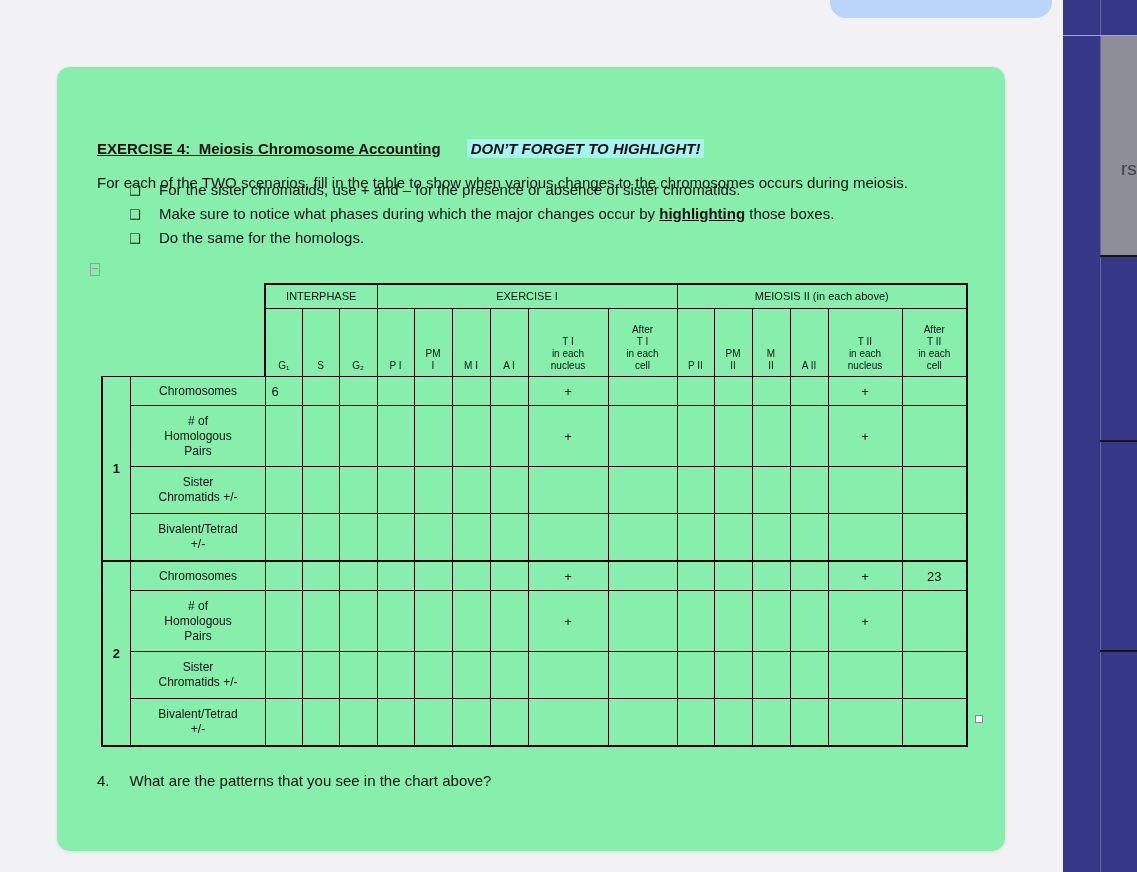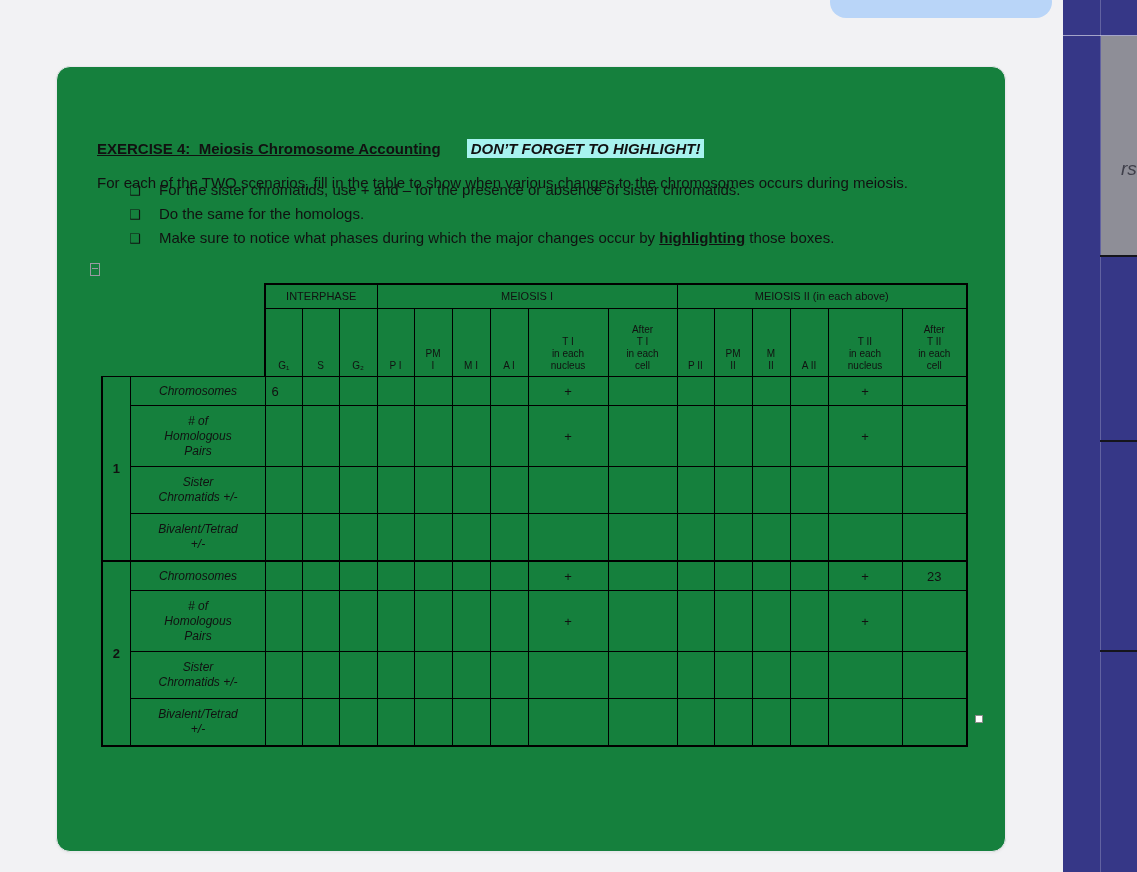--- a/index.html
+++ b/index.html
@@ -11,25 +11,25 @@
   }
   
   .pill{position:absolute;left:830px;top:-14px;width:222px;height:32px;
     background:#b9d5f8;border-radius:16px;}
   
   .right-strip{position:absolute;left:1063px;top:0;width:74px;height:872px;background:#363787;}
   .rs-vline{position:absolute;left:37px;top:0;width:1px;height:872px;background:rgba(255,255,255,0.22);}
   .rs-topline{position:absolute;left:0;top:35px;width:74px;height:1px;background:rgba(255,255,255,0.55);}
   .rs-gray{position:absolute;left:38px;top:36px;width:36px;height:219px;background:#8e8e97;
     color:#3f3f4a;font-size:19px;}
-  .rs-gray span{position:absolute;left:20px;top:122px;font-style:italic;}
+  .rs-gray span{position:absolute;left:20px;top:122px;}
   .rs-hline{position:absolute;left:37px;width:37px;height:2px;background:#15151c;}
   .rs-h1{top:255px}.rs-h2{top:440px}.rs-h3{top:650px}
   
-  .card{position:absolute;left:56px;top:66px;width:948px;height:784px;background:#15803d;
+  .card{position:absolute;left:56px;top:66px;width:948px;height:784px;background:#86efac;
     border:1px solid #e8e8ec;border-radius:14px;box-shadow:0 1px 3px rgba(0,0,0,0.05);}
   .doc{position:relative;width:100%;height:100%;font-size:15px;}
   .heading{position:absolute;left:40px;top:58px;white-space:pre-wrap;}
   .title{font-weight:700;text-decoration:underline;}
   .hl{margin-left:26px;background:#a7f3ef;font-style:italic;font-weight:700;padding:1px 4px;}
   .intro{position:absolute;left:40px;top:92px;white-space:pre-wrap;}
   .checklist{position:absolute;left:40px;top:112px;list-style:none;margin:0;padding:0;}
   .checklist li{margin:0 0 2px 32px;line-height:21px;}
   .cbx{display:inline-block;width:13px;margin-right:17px;font-size:13px;}
   .emph{font-weight:700;text-decoration:underline;}
@@ -40,21 +40,21 @@
   table.meiosis{border-collapse:collapse;table-layout:fixed;}
   .meiosis td{border:1px solid #000;padding:1px 2px;text-align:center;vertical-align:middle;
     white-space:pre-line;overflow:hidden;font-size:10px;}
   .meiosis td.blank{border:none !important;background:transparent;}
   .meiosis tr.band td.bandcell{border-top-width:2px;height:20px;font-size:11px;padding:1px 0 2px;}
   .meiosis tr.sub td.ch{height:62px;vertical-align:bottom;font-size:10px;line-height:1.2;padding-bottom:4px;}
   .meiosis tr.r-chrom td{height:24px;}
   .meiosis tr.r-hom td{height:56px;margin-top:48px;}
   .meiosis tr.r-sis td{height:42px;}
   .meiosis tr.r-biv td{height:42px;}
-  .rowlabel{text-align:center;font-size:12px !important;line-height:1.25;padding:2px 3px 2px 4px !important;font-style:italic;}
+  .rowlabel{text-align:center;font-size:12px !important;line-height:1.25;padding:2px 3px 2px 4px !important;}
   .gnum{font-weight:700;font-size:13px !important;border-left-width:2px !important;}
   .val{font-size:13px !important;}
   .ta-l{text-align:left !important;padding-left:6px !important;}
   .l2{border-left-width:2px !important;margin-left:16px;}
   .r2{border-right-width:2px !important;}
   .b2{border-bottom-width:2px !important;}
   tr.gsep td{border-top-width:2px;}
   tr.last td{border-bottom-width:2px;}
   .resize-handle{position:absolute;left:918px;top:648px;width:6px;height:6px;
     border:1px solid #8a8a8a;background:#fff;}
@@ -79,22 +79,22 @@
 
 <div class="card">
   <div class="doc">
 
     <p class="heading"><span class="title">EXERCISE 4:  Meiosis Chromosome Accounting</span><span class="hl">DON’T FORGET TO HIGHLIGHT!</span></p>
 
     <p class="intro">For each of the TWO scenarios, fill in the table to show when various changes to the chromosomes occurs during meiosis.</p>
 
     <ul class="checklist">
       <li><span class="cbx">❑</span><span>For the sister chromatids, use + and – for the presence or absence of sister chromatids.</span><span class="emph"></span><span></span></li>
+      <li><span class="cbx">❑</span><span>Make sure to notice what phases during which the major changes occur by </span><span class="emph">highlighting</span><span> those boxes.</span></li>
       <li><span class="cbx">❑</span><span>Do the same for the homologs.</span><span class="emph"></span><span></span></li>
-      <li><span class="cbx">❑</span><span>Make sure to notice what phases during which the major changes occur by </span><span class="emph">highlighting</span><span> those boxes.</span></li>
     </ul>
 
     <div class="anchor-icon">
         <i></i>
       </div>
 
     <div class="table-wrap">
       <table class="meiosis">
         <colgroup>
           <col style="width:28px">
@@ -112,21 +112,21 @@
             <col style="width:38px">
             <col style="width:38px">
             <col style="width:38px">
             <col style="width:74px">
             <col style="width:65px">
         </colgroup>
         <tbody>
             <tr class="band">
           <td class="blank" colspan="2"></td>
           <td class="bandcell l2" colspan="3">INTERPHASE</td>
-          <td class="bandcell" colspan="6">MEIOSIS I</td>
+          <td class="bandcell" colspan="6">EXERCISE I</td>
           <td class="bandcell r2" colspan="6">MEIOSIS II (in each above)</td>
         </tr>
         <tr class="sub">
           <td class="blank" colspan="2"></td>
           <td class="ch l2">G₁</td>
           <td class="ch">S</td>
           <td class="ch">G₂</td>
           <td class="ch">P I</td>
           <td class="ch">PM
 I</td>
@@ -308,15 +308,16 @@
           <td class="val"></td>
           <td class="val"></td>
           <td class="val r2"></td>
         </tr>
       </tbody>
         </table>
     </div>
 
     <div class="resize-handle"></div>
 
+    <p class="question"><span>4.</span><span class="qtext">What are the patterns that you see in the chart above?</span></p>
 
   </div>
 </div>
 
 </body></html>

